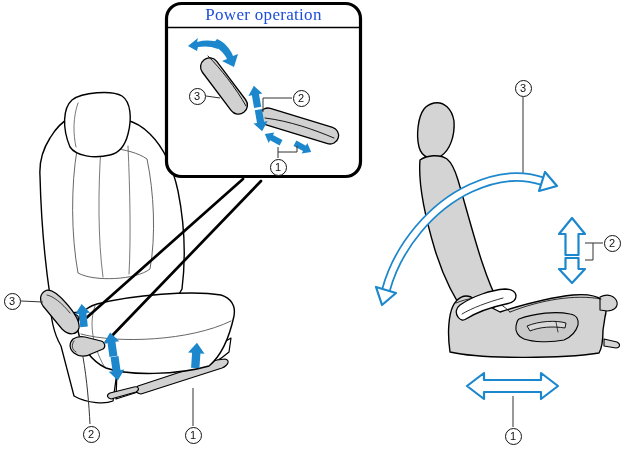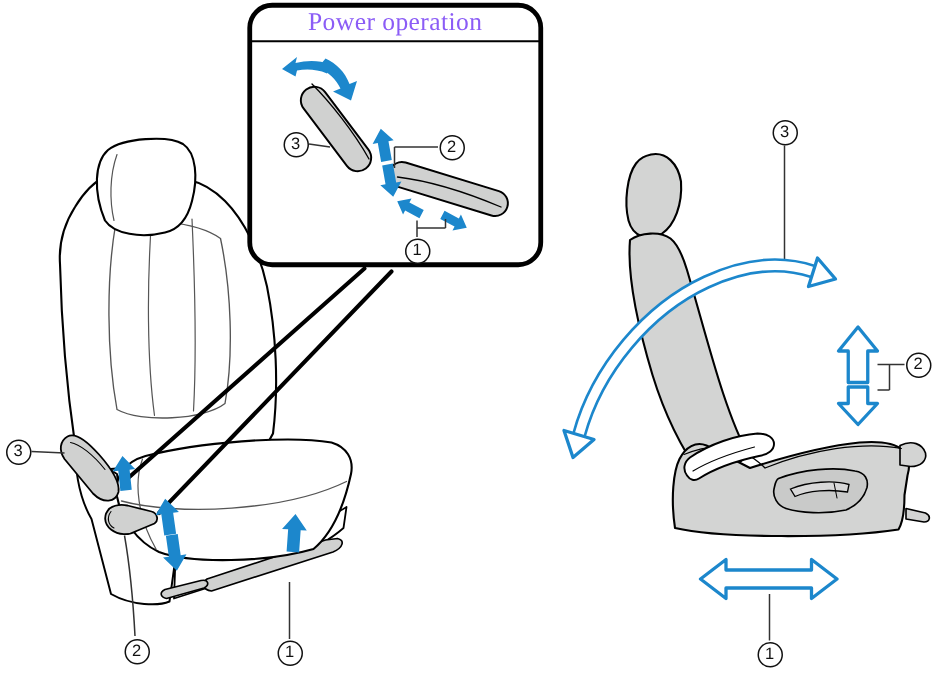--- a/index.html
+++ b/index.html
@@ -12,21 +12,21 @@
   .gfill {fill:var(--seat-gray,#d3d4d3);stroke:var(--outline-black,#000);stroke-linejoin:round;}
   .sfill {fill:var(--switch-gray,#d0d1d0);stroke:var(--outline-black,#000);stroke-linejoin:round;}
   .seam  {stroke:#555;fill:none;stroke-linecap:round;}
   .lbl-line{stroke:#333;fill:none;stroke-width:1;}
   .blue  {fill:var(--arrow-blue,#1c87cc);stroke:none;}
   .oarr  {fill:#fff;stroke:var(--arrow-blue,#1c87cc);stroke-width:2.2;stroke-linejoin:round;}
   .band-b{fill:none;stroke:var(--arrow-blue,#1c87cc);stroke-width:9.5;stroke-linecap:butt;}
   .band-w{fill:none;stroke:#fff;stroke-width:6;stroke-linecap:butt;}
   
   .inset-title{position:absolute;left:167px;top:5px;width:193px;text-align:center;
-    font-family:"Liberation Serif",serif;font-size:17px;color:#8b5cf6;letter-spacing:.3px;}
+    font-family:"Liberation Serif",serif;font-size:17px;color:#1d4ed8;letter-spacing:.3px;}
   .co{position:absolute;width:17px;height:17px;box-sizing:border-box;border:1.3px solid #111;
     border-radius:50%;background:#fff;font-size:11px;line-height:14px;text-align:center;color:#111;}
 </style>
 </head>
 <body>
 
 <div class="stage">
 <svg width="626" height="450" viewBox="0 0 626 450">
 
   <g>

